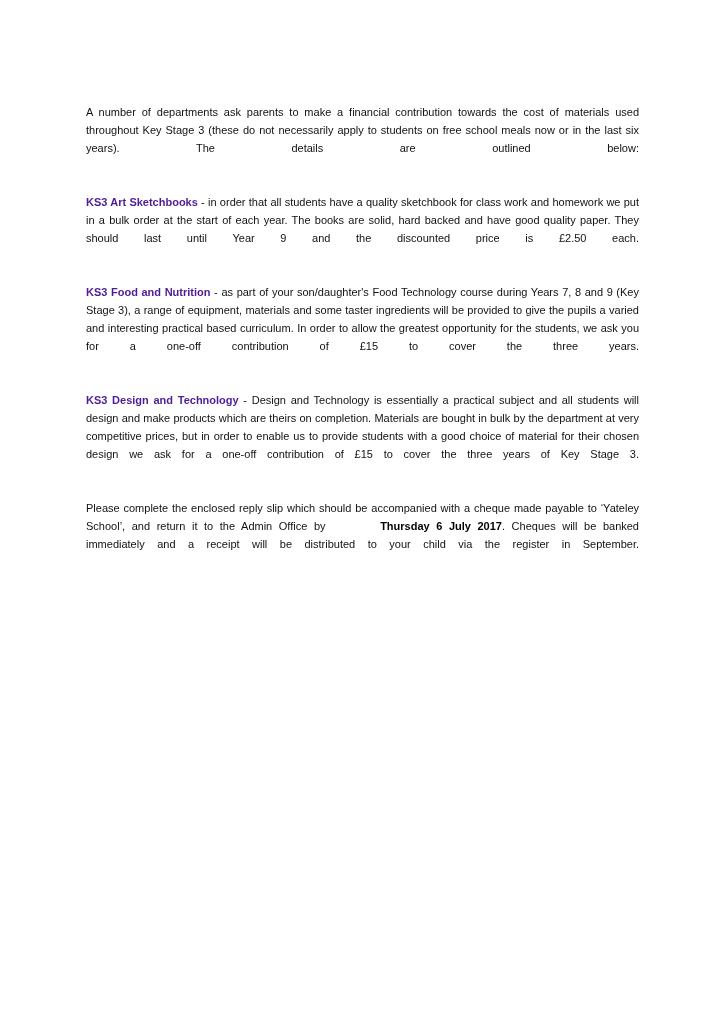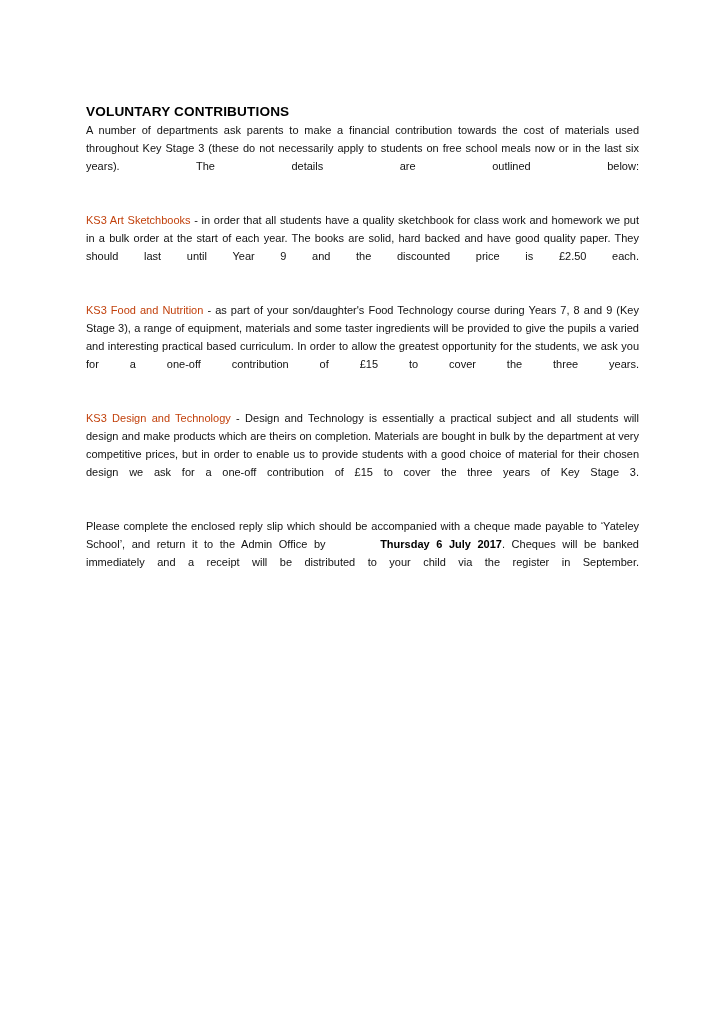--- a/index.html
+++ b/index.html
@@ -48,22 +48,22 @@
     color: #111111;
     word-spacing: 0.1px;
   }
 
   
   .para.gap-before {
     margin-top: 18px;
   }
 
   .lead {
-    font-weight: normal;
-    color: #c2410c;
+    font-weight: bold;
+    color: #4c1d95;
   }
 
   .strong-date {
     font-weight: bold;
     color: #000000;
     margin-left: 48px;
   }
 
   
   .para::after {
@@ -71,21 +71,20 @@
     display: inline-block;
     width: 100%;
   }
 </style>
 </head>
 <body>
 
 <div class="page">
   <div class="content">
 
-    <h1 class="doc-heading">VOLUNTARY CONTRIBUTIONS</h1>
 
     <p class="para">
       <span>A number of departments ask parents to make a financial contribution towards the cost of materials used throughout Key Stage 3 (these do not necessarily apply to students on free school meals now or in the last six years).  The details are outlined below:</span>
     </p>
 
     <p class="para gap-before">
       <span class="lead">KS3 Art Sketchbooks</span><span> - in order that all students have a quality sketchbook for class work and homework we put in a bulk order at the start of each year.  The books are solid, hard backed and have good quality paper.  They should last until Year 9 and the discounted price is £2.50 each.</span>
     </p>
 
     <p class="para gap-before">

